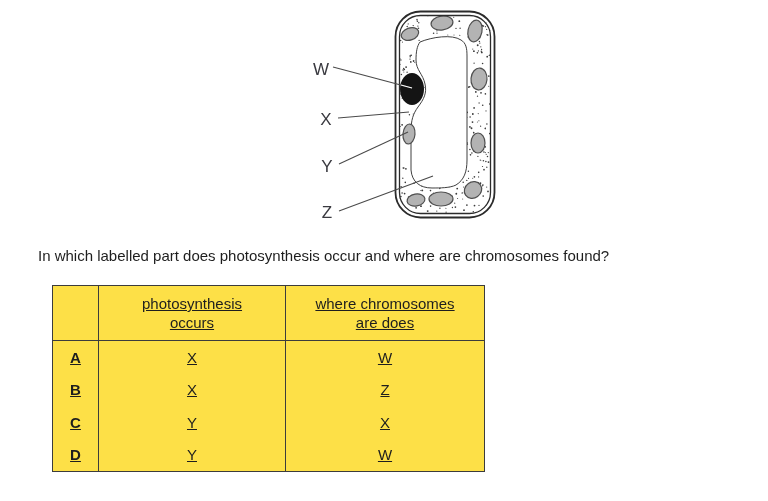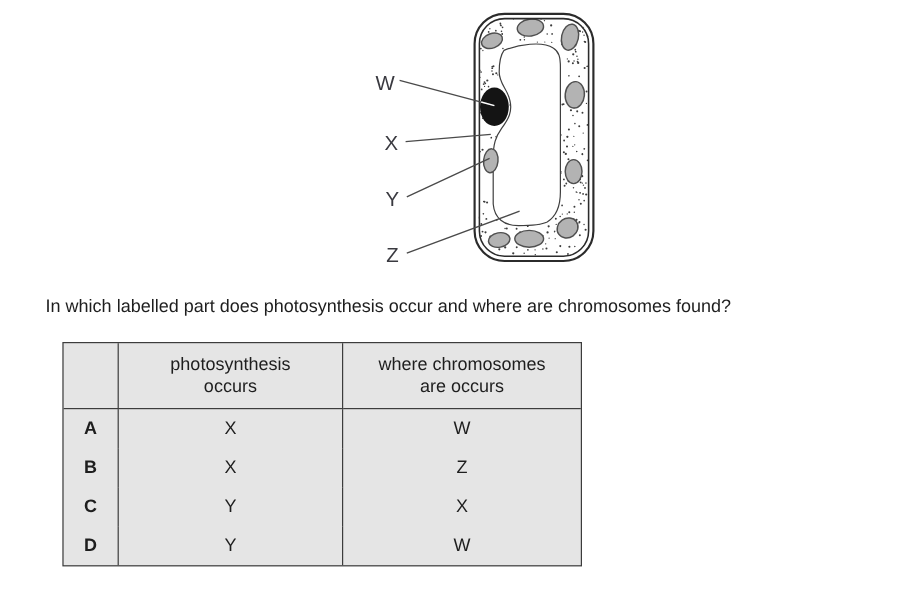--- a/index.html
+++ b/index.html
@@ -11,21 +11,22 @@
   .question{
     position:absolute;left:38px;top:246px;width:680px;
     font-size:15px;line-height:19px;color:#1e1e1e;
   }
   .answer-table{
     position:absolute;left:52px;top:285px;
     display:grid;
     grid-template-columns:46px 187px 198px;
     grid-template-rows:55px repeat(4,32.5px);
     border:1.5px solid #3c3c3c;
-    background:#e5e5e5;
+    background:#fde047;
+    text-decoration:underline;
   }
   .cell{
     display:flex;align-items:center;justify-content:center;
     font-size:15px;color:#1e1e1e;
   }
   .colsep{border-right:1.4px solid #3c3c3c;}
   .hcell{border-bottom:1.4px solid #3c3c3c;white-space:pre-line;text-align:center;line-height:19px;}
   .letter{font-weight:bold;}
   .diagram-label{
     font-family:"Liberation Sans",sans-serif;font-size:17px;fill:#3a3a40;
@@ -520,21 +521,21 @@
 </svg>
 
 <div class="question">In which labelled part does photosynthesis occur and where are chromosomes found?</div>
 
 <div class="answer-table">
 
   <div class="cell hcell colsep"></div>
   <div class="cell hcell colsep">photosynthesis
 occurs</div>
   <div class="cell hcell">where chromosomes
-are occurs</div>
+are does</div>
 
   <div class="cell letter colsep">A</div>
   <div class="cell colsep">X</div>
   <div class="cell">W</div>
 
   <div class="cell letter colsep">B</div>
   <div class="cell colsep">X</div>
   <div class="cell">Z</div>
 
   <div class="cell letter colsep">C</div>

